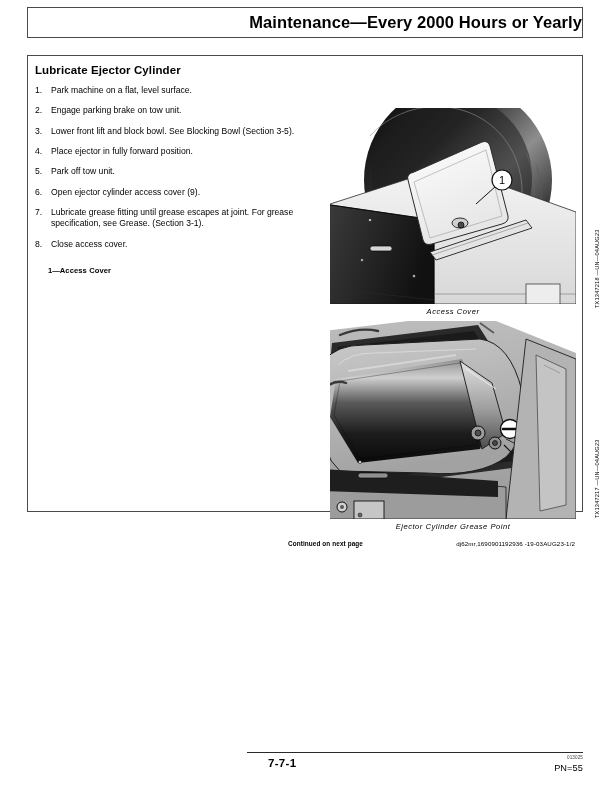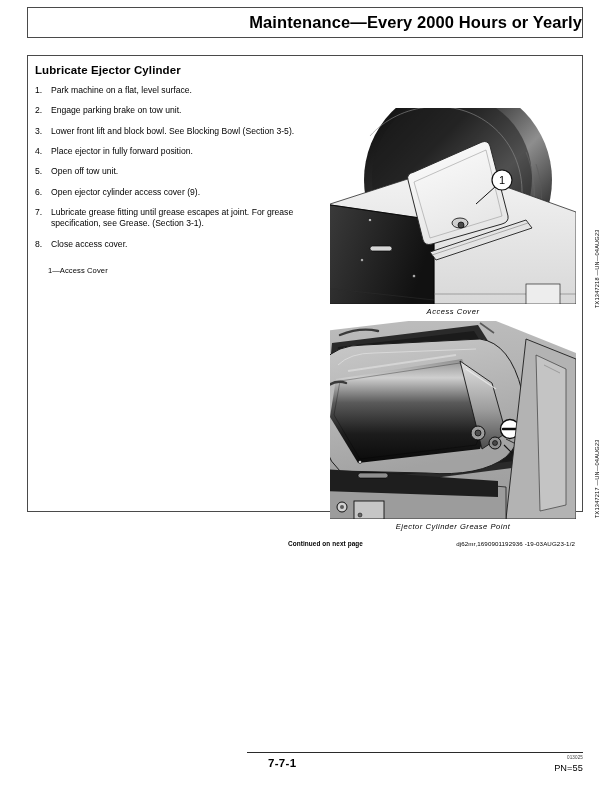--- a/index.html
+++ b/index.html
@@ -74,21 +74,21 @@
     flex: 0 0 16px;
     text-align: left;
   }
   .step-text {
     flex: 1 1 auto;
   }
   #legend {
     margin-top: 16px;
     margin-left: 13px;
     font-size: 7.6px;
-    font-weight: normal;
+    font-weight: bold;
     letter-spacing: 0.1px;
   }
   #legend .legend-dash { letter-spacing: -0.2px; }
 
   
   .figure {
     position: absolute;
     overflow: hidden;
   }
   #figure-1 {
@@ -205,21 +205,21 @@
     <div class="step">
       <span class="step-num">3.</span>
       <span class="step-text">Lower front lift and block bowl.  See Blocking Bowl (Section 3-5).</span>
     </div>
     <div class="step">
       <span class="step-num">4.</span>
       <span class="step-text">Place ejector in fully forward position.</span>
     </div>
     <div class="step">
       <span class="step-num">5.</span>
-      <span class="step-text">Open off tow unit.</span>
+      <span class="step-text">Park off tow unit.</span>
     </div>
     <div class="step">
       <span class="step-num">6.</span>
       <span class="step-text">Open ejector cylinder access cover (9).</span>
     </div>
     <div class="step">
       <span class="step-num">7.</span>
       <span class="step-text">Lubricate grease fitting until grease escapes at joint. For grease specification, see Grease.  (Section 3-1).</span>
     </div>
     <div class="step">

